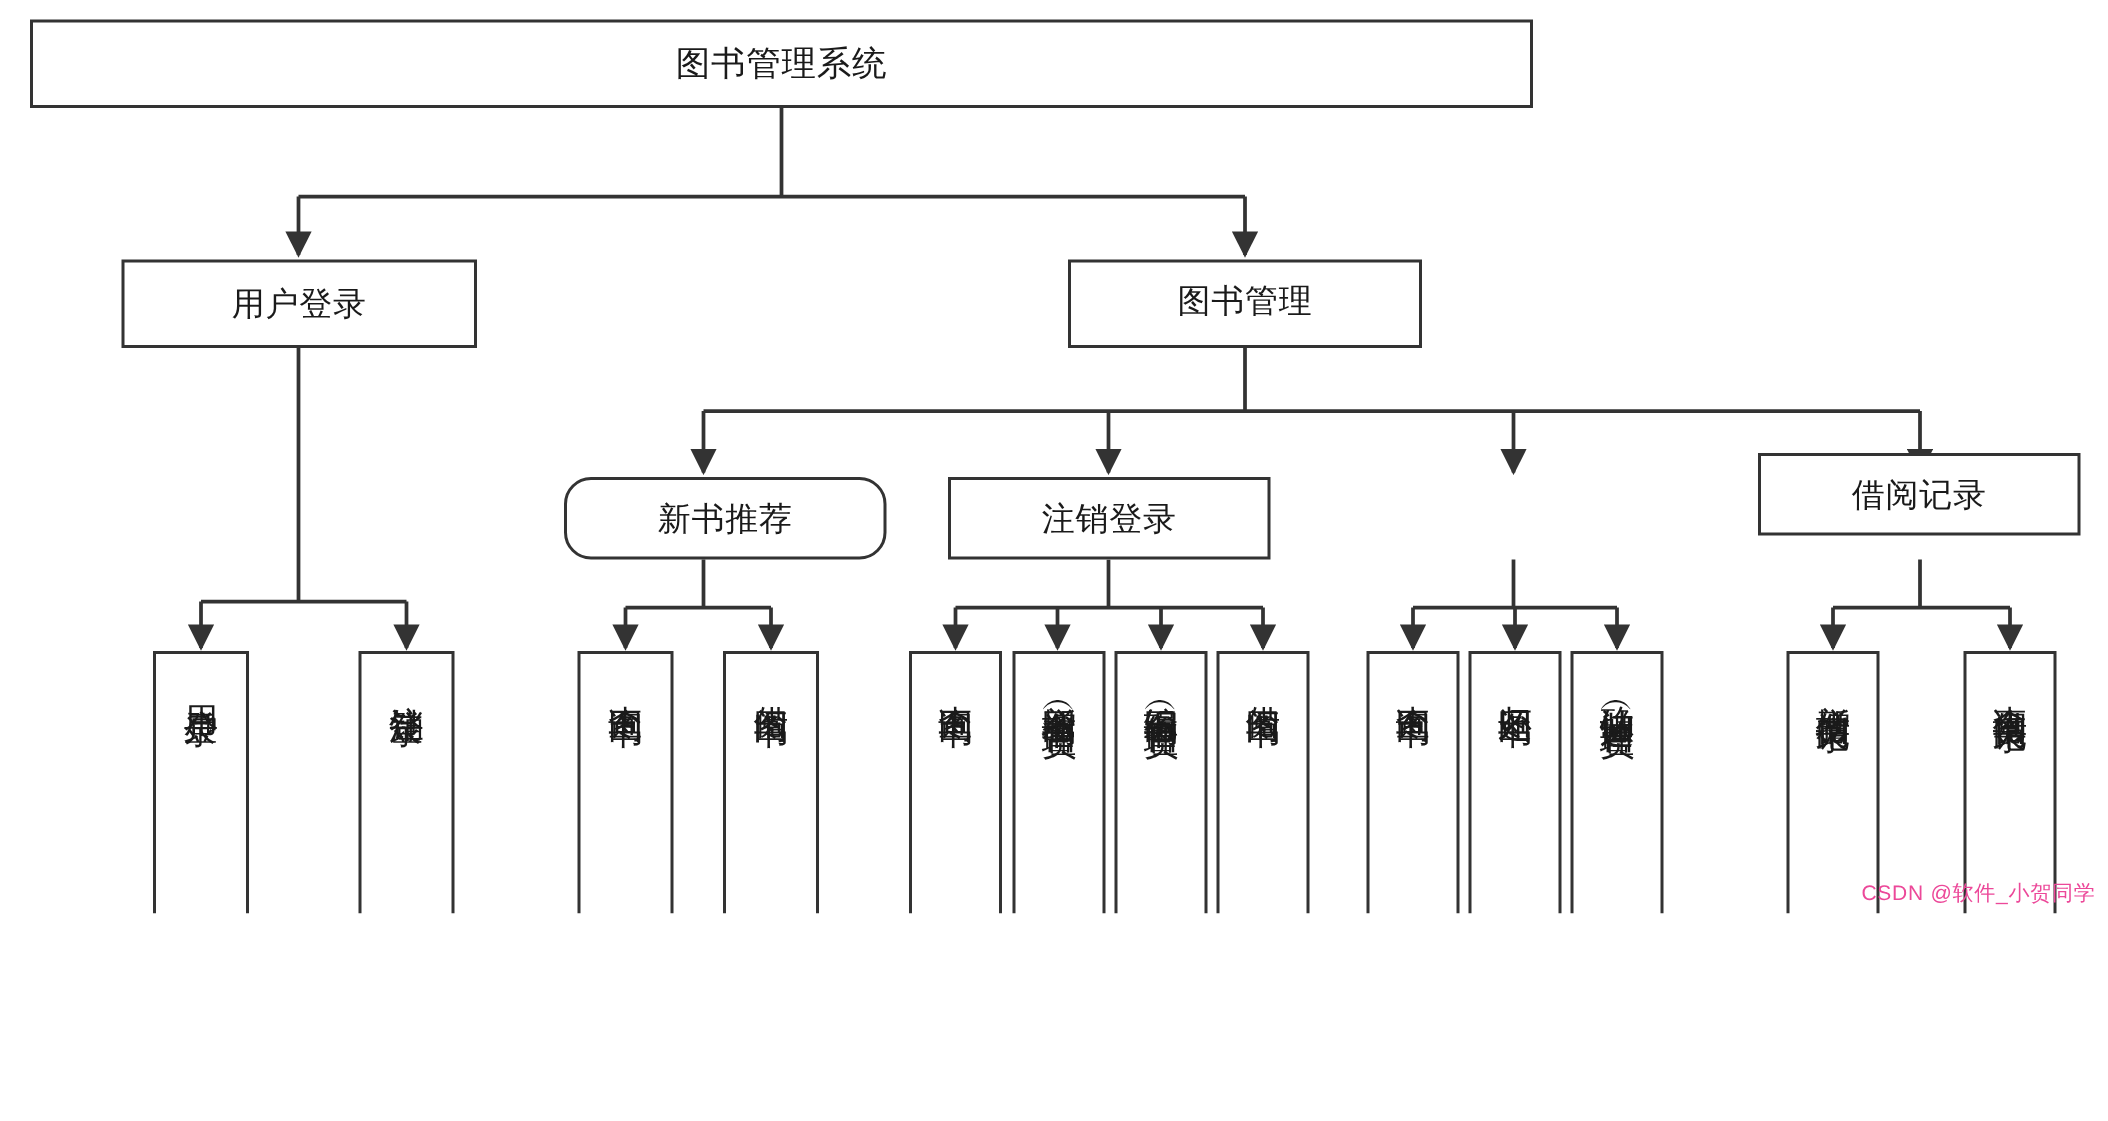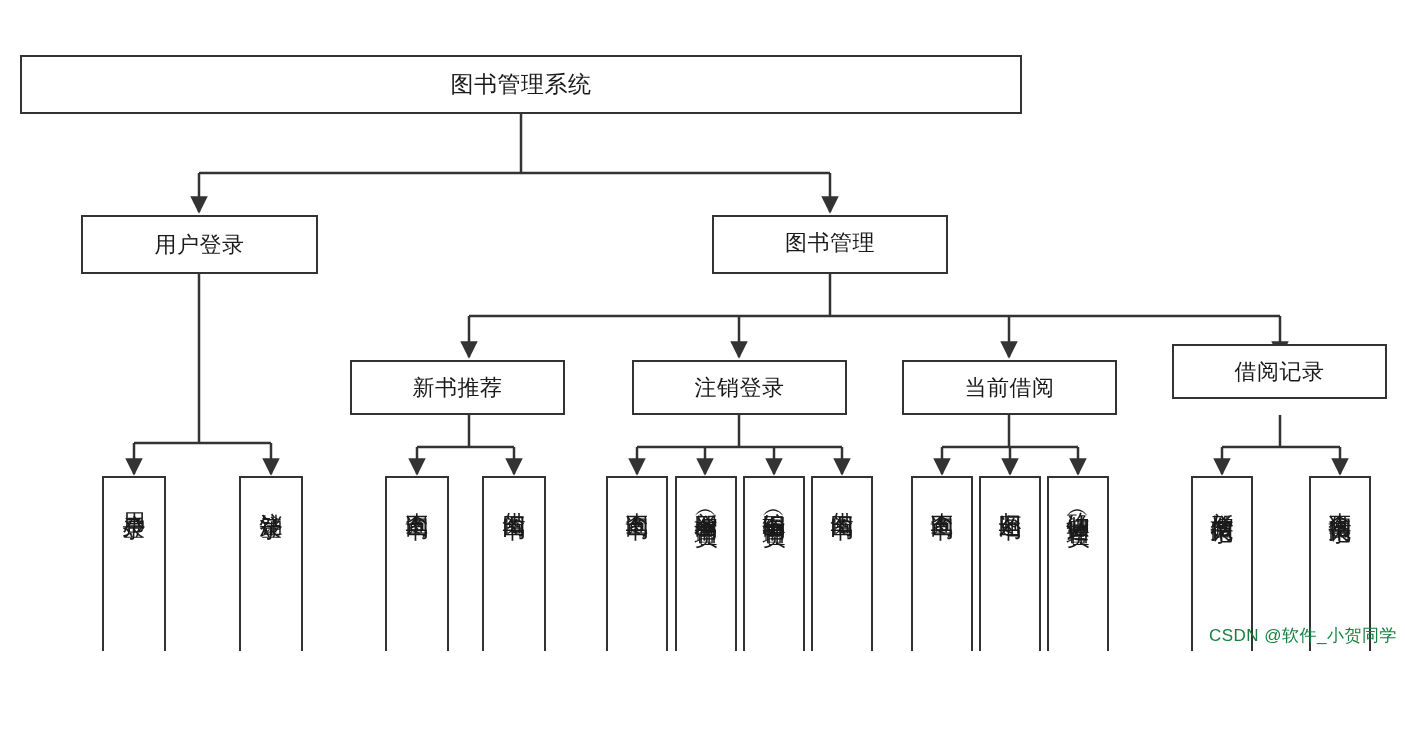--- a/index.html
+++ b/index.html
@@ -10,21 +10,20 @@
   }
   body {
     font-family: "Liberation Sans", "DejaVu Sans", sans-serif;
   }
   #canvas {
     position: relative;
     width: 1405px;
     height: 609px;
     background: #ffffff;
     overflow: hidden;
-    margin-top: 42px;
   }
   svg.wires {
     position: absolute;
     left: 0;
     top: 0;
     width: 1405px;
     height: 747px;
     pointer-events: none;
   }
   .node {
@@ -62,22 +61,22 @@
     text-orientation: upright;
     font-size: 23px;
     line-height: 1.18;
     letter-spacing: 2px;
     white-space: nowrap;
   }
   .watermark {
     position: absolute;
     right: 8px;
     bottom: 4px;
-    font-size: 17px;
-    color: #15803d;
+    font-size: 14px;
+    color: #ec4899;
     letter-spacing: 0.5px;
     white-space: nowrap;
   }
 </style>
 </head>
 <body>
 
 <div id="canvas">
 
   <svg class="wires" viewBox="0 0 1405 747" xmlns="http://www.w3.org/2000/svg">
@@ -137,31 +136,28 @@
   </div>
 
   <div class="node h" style="left:81px; top:173px; width:237px; height:59px;">
     <span class="lbl">用户登录</span>
   </div>
 
   <div class="node h" style="left:712px; top:173px; width:236px; height:59px;font-family:Liberation Mono, monospace;">
     <span class="lbl">图书管理</span>
   </div>
 
-  <div class="node h" style="left:350px; top:318px; width:215px; height:55px;">
+  <div class="node h" style="left:376px; top:318px; width:215px; height:55px;border-radius:18px;">
     <span class="lbl">新书推荐</span>
   </div>
 
   <div class="node h" style="left:632px; top:318px; width:215px; height:55px;">
     <span class="lbl">注销登录</span>
   </div>
 
-  <div class="node h" style="left:902px; top:318px; width:215px; height:55px;">
-    <span class="lbl">当前借阅</span>
-  </div>
 
   <div class="node h" style="left:1172px; top:302px; width:215px; height:55px;">
     <span class="lbl">借阅记录</span>
   </div>
 
   <div class="node v" style="left:102px; top:434px; width:64px; height:303px;">
     <span class="lbl">用户登录</span>
   </div>
 
   <div class="node v" style="left:239px; top:434px; width:64px; height:303px;">

